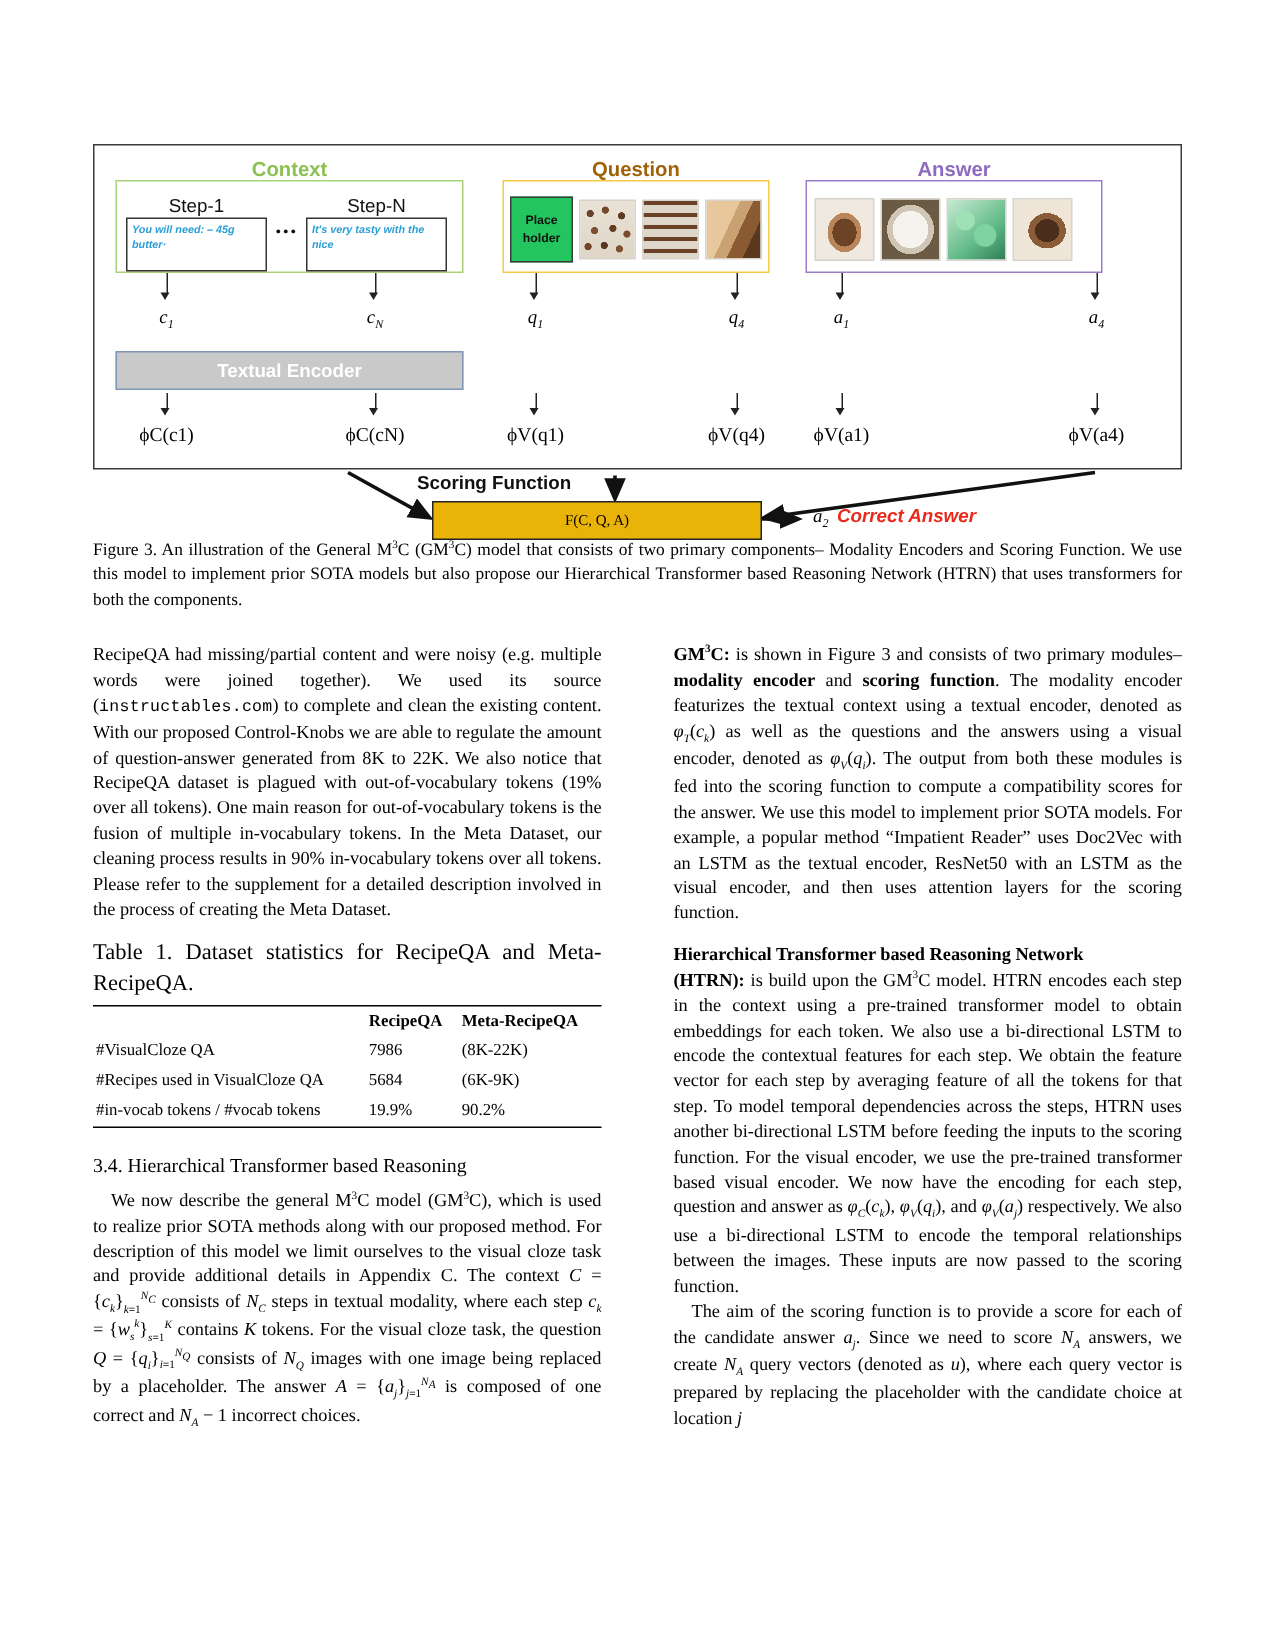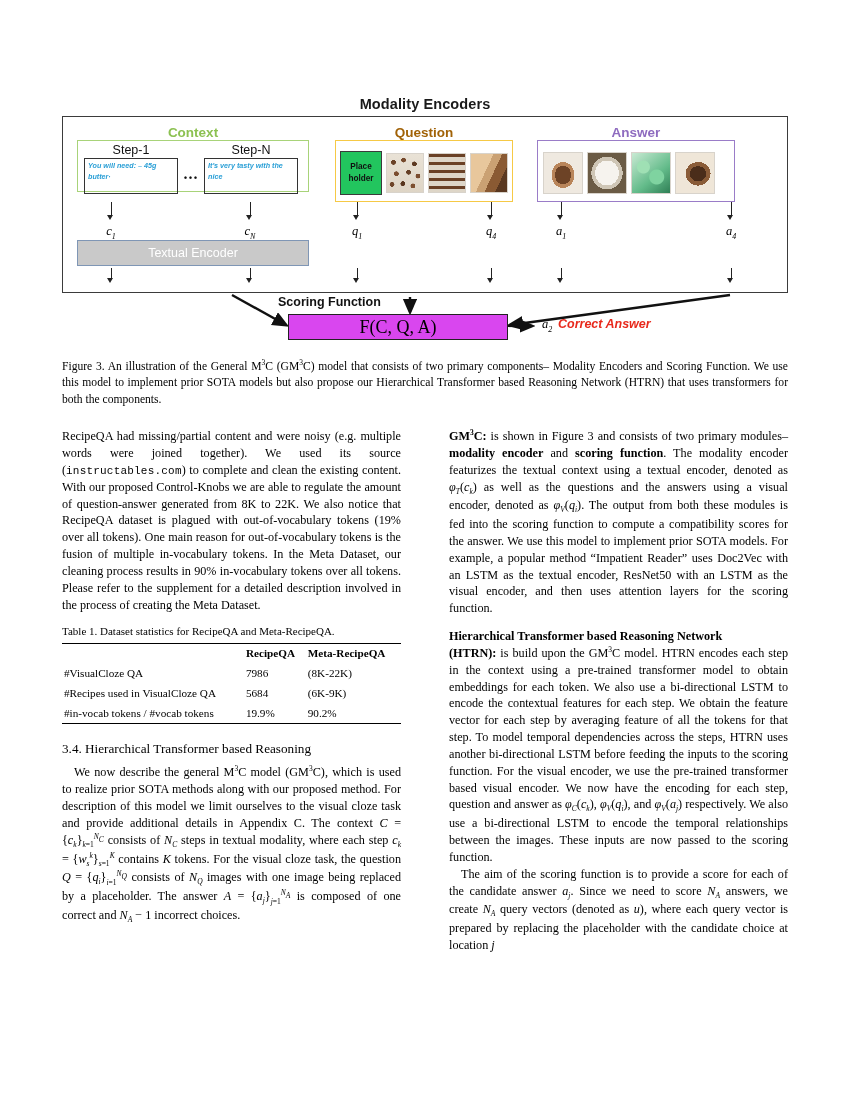--- a/index.html
+++ b/index.html
@@ -12,21 +12,21 @@
   .encoders-box{border:1.6px solid #3b3b3b;padding:4px 6px 6px 6px;position:relative;background:#fff;}
 
   .cat-labels{display:flex;align-items:flex-end;height:18px;}
   .cat-lab{font-family:"Liberation Sans",sans-serif;font-weight:bold;font-size:13.5px;text-align:center;line-height:1;}
   .cat-context{color:#8cc152;width:232px;margin-left:8px;}
   .cat-question{color:#a16207;width:178px;margin-left:26px;}
   .cat-answer{color:#8e6bbf;width:198px;margin-left:24px;}
 
   .panels{display:flex;align-items:flex-start;margin-top:1px;}
   .panel{box-sizing:border-box;}
-  .panel-context{border:1.4px solid #a8d379;width:232px;height:52px;margin-left:8px;padding:3px 6px 0 6px;display:flex;align-items:flex-start;}
+  .panel-context{border:1.4px solid #a8d379;width:232px;height:62px;margin-left:8px;padding:3px 6px 0 6px;display:flex;align-items:flex-end;}
   .panel-question{border:1.4px solid #f6c945;width:178px;height:62px;margin-left:26px;padding:3px 4px 0 4px;display:flex;align-items:center;justify-content:space-between;}
   .panel-answer{border:1.4px solid #9a7cc8;width:198px;height:62px;margin-left:24px;padding:3px 5px 0 5px;display:flex;align-items:center;justify-content:flex-start;gap:4px;}
 
   .step-col{width:94px;}
   .step-title{font-family:"Liberation Sans",sans-serif;font-size:12.5px;text-align:center;line-height:1.05;margin-bottom:1px;color:#111;}
   .step-box{border:1.2px solid #333;height:36px;padding:2px 3px;box-sizing:border-box;}
   .step-text{font-family:"Liberation Sans",sans-serif;font-size:7.2px;font-style:italic;font-weight:bold;color:#2a9fd6;line-height:1.45;}
   .ellip{width:26px;text-align:center;font-size:16px;font-weight:bold;line-height:60px;color:#111;letter-spacing:1px;}
 
   .ph-box{border:1.4px solid #3b3b3b;width:40px;height:42px;display:flex;flex-direction:column;align-items:center;justify-content:center;font-family:"Liberation Sans",sans-serif;font-weight:bold;font-size:8.2px;color:#111;line-height:1.35;background:#22c55e;}
@@ -64,31 +64,31 @@
     linear-gradient(#f2ece2,#ded5c6);}
 
   
   .arrow-row{position:relative;height:22px;}
   .sym-row{position:relative;height:15px;}
   .vline{position:absolute;top:0;width:0;border-left:1.3px solid #222;height:14px;}
   .vhead{position:absolute;width:0;height:0;border-left:3.6px solid transparent;border-right:3.6px solid transparent;border-top:5px solid #222;}
   .sym{position:absolute;font-family:"Liberation Serif",serif;font-style:italic;font-size:12.5px;transform:translateX(-50%);white-space:nowrap;}
   .sym sub{font-size:8px;font-style:italic;}
 
-  .enc-row{position:relative;height:28px;margin-top:1px;}
+  .enc-row{position:relative;height:28px;margin-top:15px;font-weight:bold;}
   .enc{position:absolute;height:26px;box-sizing:border-box;display:flex;align-items:center;justify-content:center;font-family:"Liberation Sans",sans-serif;font-size:12.5px;color:#fff;}
   .enc-text{background:#c9c9c9;border:1.3px solid #7f96b5;left:8px;width:232px;}
   .enc-vis{background:#3a6fb7;border:1.3px solid #3a6fb7;left:266px;width:450px;}
 
   .phi-row{position:relative;height:24px;margin-top:2px;}
   .phi{position:absolute;font-family:"Liberation Serif",serif;font-size:13px;transform:translateX(-50%);white-space:nowrap;font-style:normal;}
 
   .score-area{position:relative;height:62px;margin-top:2px;}
   .score-label{position:absolute;left:216px;top:0px;font-family:"Liberation Sans",sans-serif;font-weight:bold;font-size:12.5px;color:#111;}
-  .score-box{position:absolute;left:226px;top:19px;width:218px;height:24px;border:1.3px solid #222;background:#d946ef;display:flex;align-items:center;justify-content:center;font-family:"Liberation Serif",serif;font-size:18px;}
+  .score-box{position:absolute;left:226px;top:19px;width:218px;height:24px;border:1.3px solid #222;background:#eab308;display:flex;align-items:center;justify-content:center;font-family:"Liberation Serif",serif;font-size:10px;}
   .correct{position:absolute;left:466px;top:22px;font-family:"Liberation Sans",sans-serif;font-size:12.5px;font-style:italic;font-weight:bold;color:#e8291c;white-space:nowrap;}
   .a2{position:absolute;left:448px;top:22px;font-family:"Liberation Serif",serif;font-style:italic;font-size:12.5px;}
   .a2 sub{font-size:8px;}
   .svg-arrows{position:absolute;left:0;top:0;width:726px;height:62px;overflow:visible;}
 
   
   .caption{position:absolute;left:62px;top:358px;width:726px;font-size:11.6px;line-height:1.42;text-align:justify;}
 
   
   .cols{position:absolute;left:62px;top:428px;width:726px;}
@@ -99,37 +99,36 @@
   p.noind{text-indent:0;}
   .gap{height:11px;}
   .mono{font-family:"Liberation Mono",monospace;font-size:11px;letter-spacing:.2px;}
   .m{font-family:"Liberation Serif",serif;font-style:italic;margin-top:48px;}
   sup{font-size:7.5px;}
   sub{font-size:7.5px;}
 
   h3.sec{font-family:"Liberation Serif",serif;font-size:13.2px;font-weight:normal;margin:0 0 7px 0;line-height:1.3;text-indent:0;}
   h3.sec .ind{display:block;padding-left:30px;}
 
-  .tbl-cap{font-size:11px;line-height:1.4;margin-bottom:3px;}
+  .tbl-cap{font-size:15px;line-height:1.4;margin-bottom:3px;}
   table.stats{border-collapse:collapse;width:339px;font-size:11.2px;}
   table.stats td,table.stats th{padding:2.2px 2px;}
   table.stats th.lbl,table.stats td.lbl{text-align:left;}
   .rule-top{border-top:1.1px solid #000;}
   .rule-mid{border-top:.9px solid #000;}
   .rule-bot{border-bottom:1.1px solid #000;}
   .bold{font-weight:bold;}
 </style>
 </head>
 <body>
 
 <div class="page">
 
   <div class="figure-wrap">
 
-    <div class="fig-title">Modality Encoders</div>
 
     <div class="encoders-box">
 
       <div class="cat-labels">
         <div class="cat-lab cat-context">Context</div>
         <div class="cat-lab cat-question">Question</div>
         <div class="cat-lab cat-answer">Answer</div>
       </div>
 
       <div class="panels">
@@ -204,20 +203,28 @@
         <div class="vline" style="left:288px;height:11px;"></div>
           <div class="vhead" style="left:284.4px;top:10px;"></div>
         <div class="vline" style="left:422px;height:11px;"></div>
           <div class="vhead" style="left:418.4px;top:10px;"></div>
         <div class="vline" style="left:492px;height:11px;"></div>
           <div class="vhead" style="left:488.4px;top:10px;"></div>
         <div class="vline" style="left:662px;height:11px;"></div>
           <div class="vhead" style="left:658.4px;top:10px;"></div>
       </div>
 
+      <div class="phi-row">
+        <div class="phi" style="left:42px;">ϕC(c1)</div>
+        <div class="phi" style="left:181px;">ϕC(cN)</div>
+        <div class="phi" style="left:288px;">ϕV(q1)</div>
+        <div class="phi" style="left:422px;">ϕV(q4)</div>
+        <div class="phi" style="left:492px;">ϕV(a1)</div>
+        <div class="phi" style="left:662px;">ϕV(a4)</div>
+      </div>
     </div>
 
     <div class="score-area">
       <svg class="svg-arrows" viewBox="0 0 726 62">
         <defs>
           <marker id="ah" markerWidth="7" markerHeight="7" refX="5.5" refY="3" orient="auto">
             <polygon points="0,0 7,3 0,6" fill="#111"></polygon>
           </marker>
         </defs>
 

